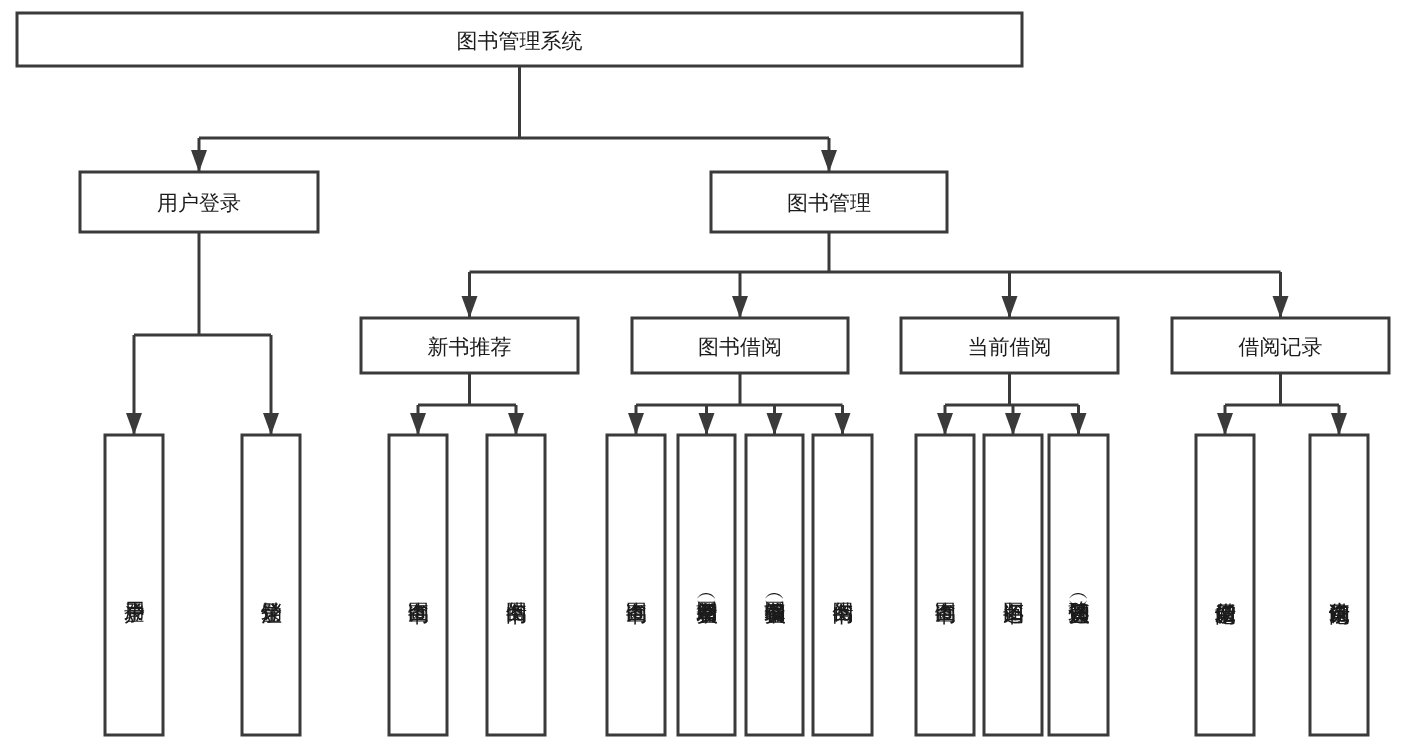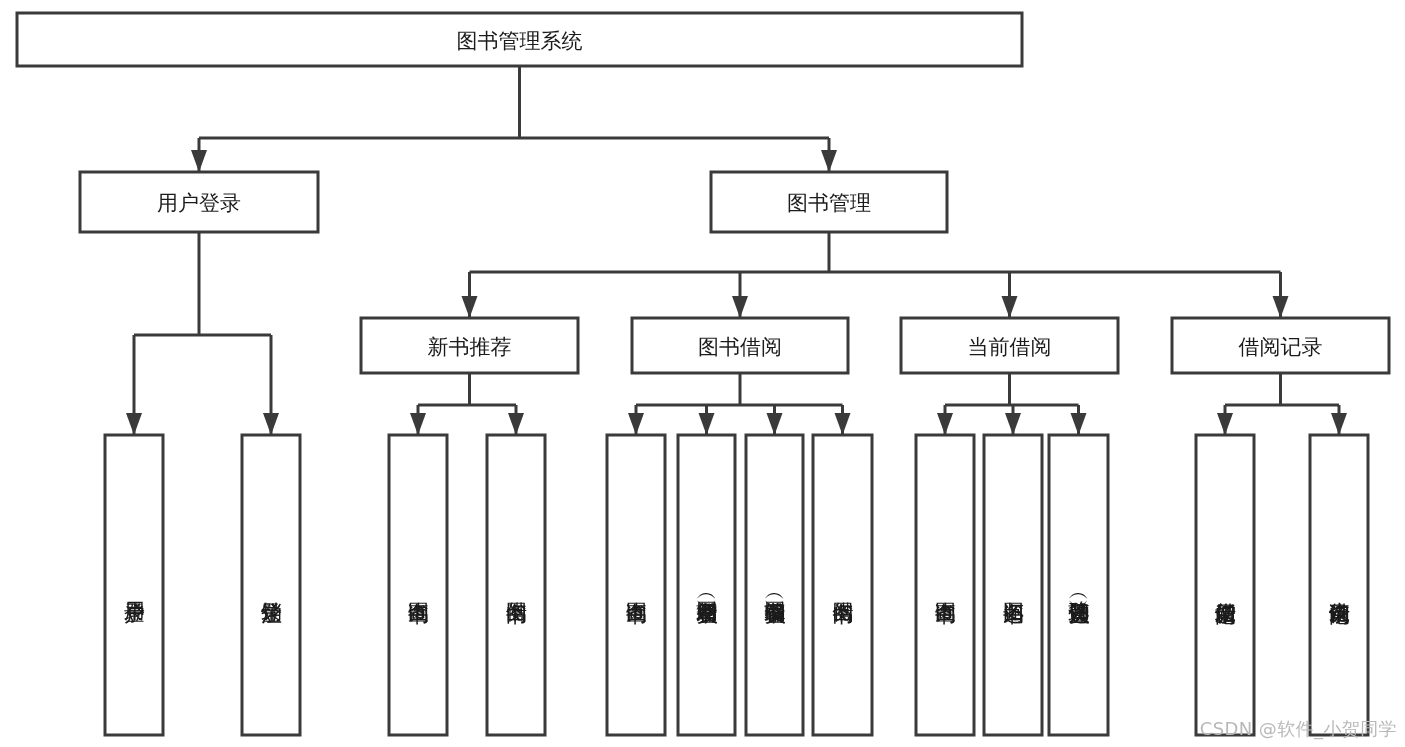--- a/index.html
+++ b/index.html
@@ -217,14 +217,13 @@
         <div class="leaf-label leaf-label-inner">确认归还（管理员）</div>
       </div>
       <div class="leaf-label-wrap" style="left: 1196px; top: 441px; width: 58px; height: 290px; align-items: center;">
         <div class="leaf-label leaf-label-inner">新增借阅记录</div>
       </div>
       <div class="leaf-label-wrap" style="left: 1310px; top: 441px; width: 58px; height: 290px; align-items: center;">
         <div class="leaf-label leaf-label-inner">查询借阅记录</div>
       </div>
     </div>
 
-  <div class="watermark">CSDN @软件_小贺同学</div>
 </div>
 
 </body></html>

